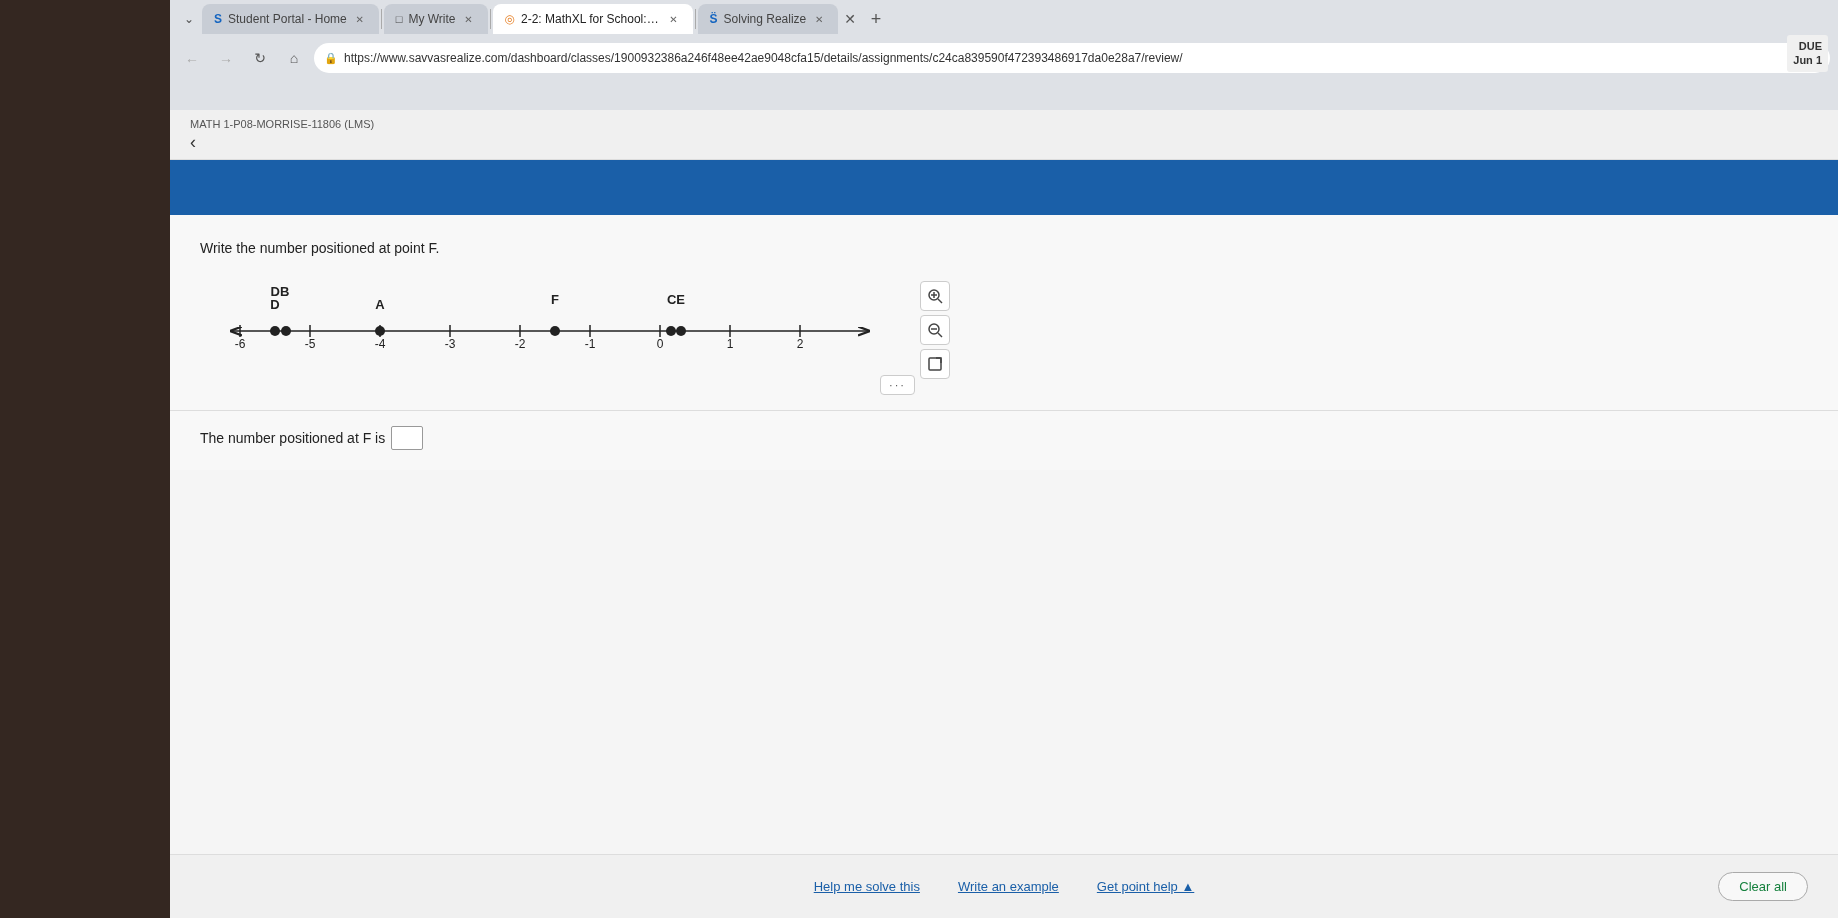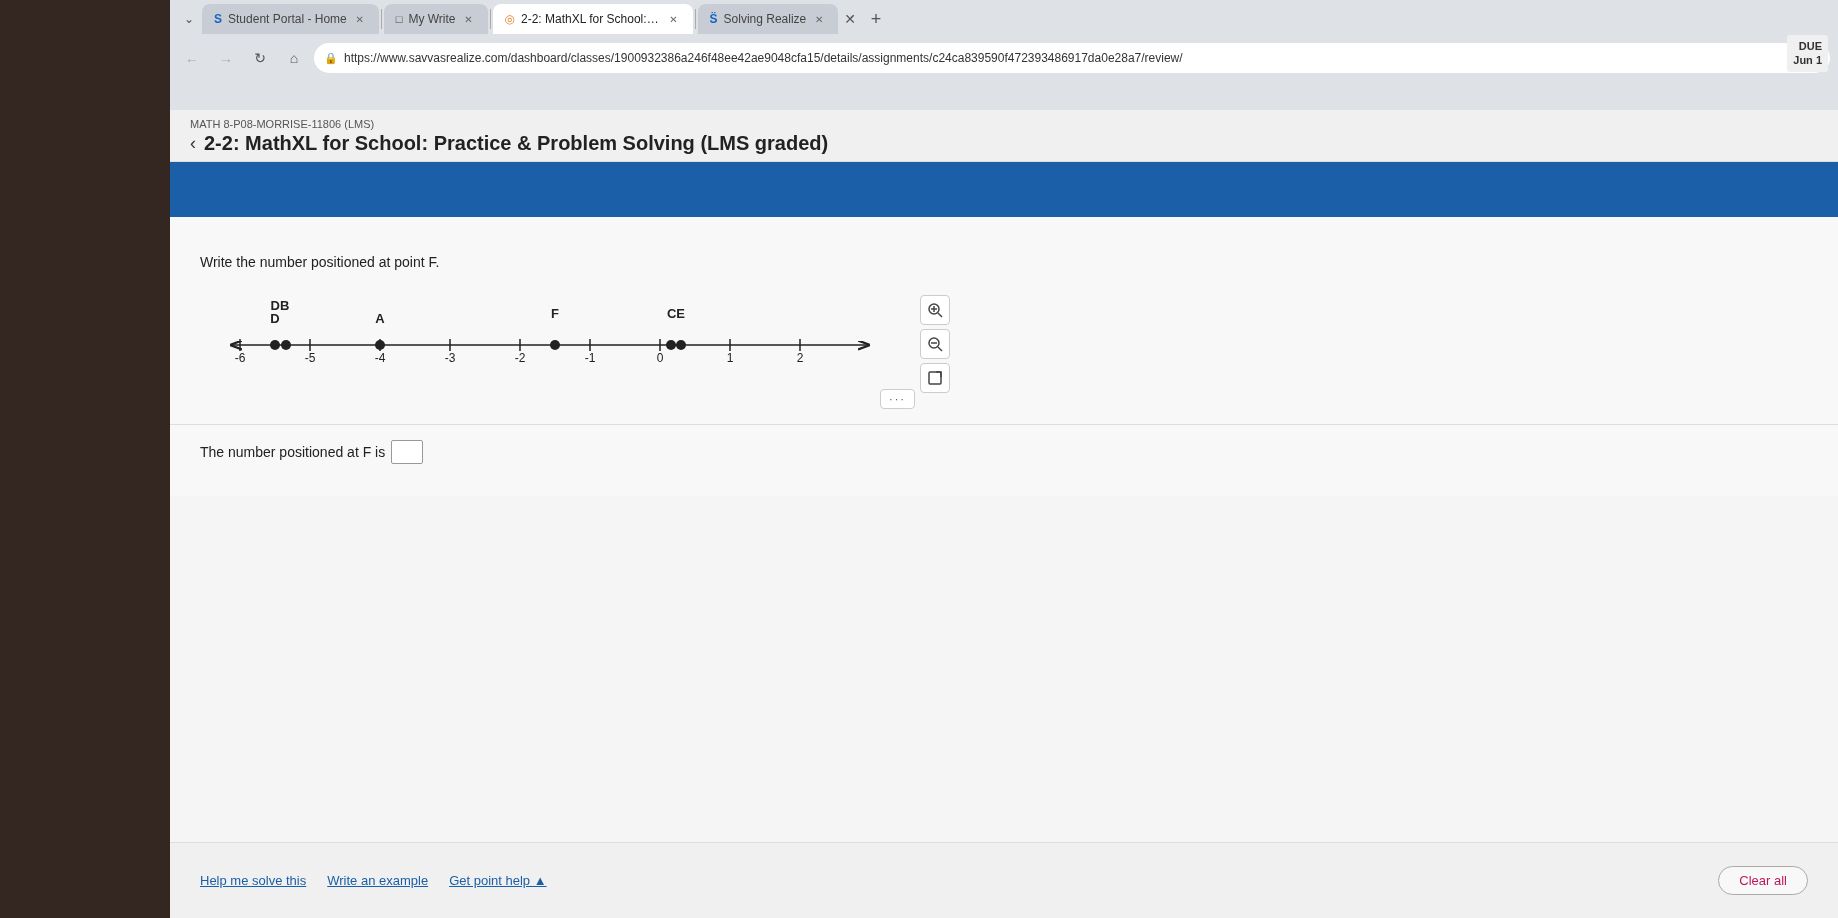--- a/index.html
+++ b/index.html
@@ -199,21 +199,21 @@
     
     .blue-banner {
       background: #1a5fa8;
       height: 55px;
       width: 100%;
     }
 
     
     .content-area {
       background: #f8f8f8;
-      padding: 32px 30px;
+      padding: 20px 30px;
       position: relative;
     }
 
     .question-text {
       font-size: 14px;
       color: #222;
       margin-bottom: 20px;
       margin-top: 5px;
     }
 
@@ -291,48 +291,49 @@
       font-size: 13px;
       outline: none;
     }
 
     
     .bottom-toolbar {
       position: absolute;
       bottom: 0;
       left: 170px;
       right: 0;
-      height: 76px;
+      height: 64px;
       background: #f0f0f0;
       border-top: 1px solid #ddd;
       display: flex;
       align-items: center;
       padding: 0 30px;
-      gap: 21px;
+      gap: 38px;
+      justify-content: center;
     }
 
     .bottom-btn {
       background: none;
       border: none;
       font-size: 13px;
       color: #1a5fa8;
       cursor: pointer;
       text-decoration: underline;
       padding: 4px 0;
     }
 
     .clear-all-btn {
       position: absolute;
       right: 30px;
       background: #f8f8f8;
       border: 1px solid #aaa;
       border-radius: 20px;
       padding: 6px 20px;
       font-size: 13px;
-      color: #be185d;
+      color: #15803d;
       cursor: pointer;
     }
 
     
     .left-sidebar {
       position: absolute;
       top: 0;
       left: 0;
       width: 170px;
       height: 918px;
@@ -410,24 +411,23 @@
 
   <div class="due-date-badge">
     <div>DUE</div>
     <div>Jun 1</div>
   </div>
 </div>
 
 <div class="main-content">
 
   <div class="page-header">
-    <div class="breadcrumb">MATH 8-P08-MORRISE-11806 (LMS)</div>
+    <div class="breadcrumb">MATH 1-P08-MORRISE-11806 (LMS)</div>
     <div class="page-title-row">
       <span class="back-arrow">‹</span>
-      <span class="page-title">2-2: MathXL for School: Practice &amp; Problem Solving (LMS graded)</span>
     </div>
   </div>
 
   <div class="blue-banner"></div>
 
   <div class="content-area">
 
     <p class="question-text">Write the number positioned at point F.</p>
 
     

